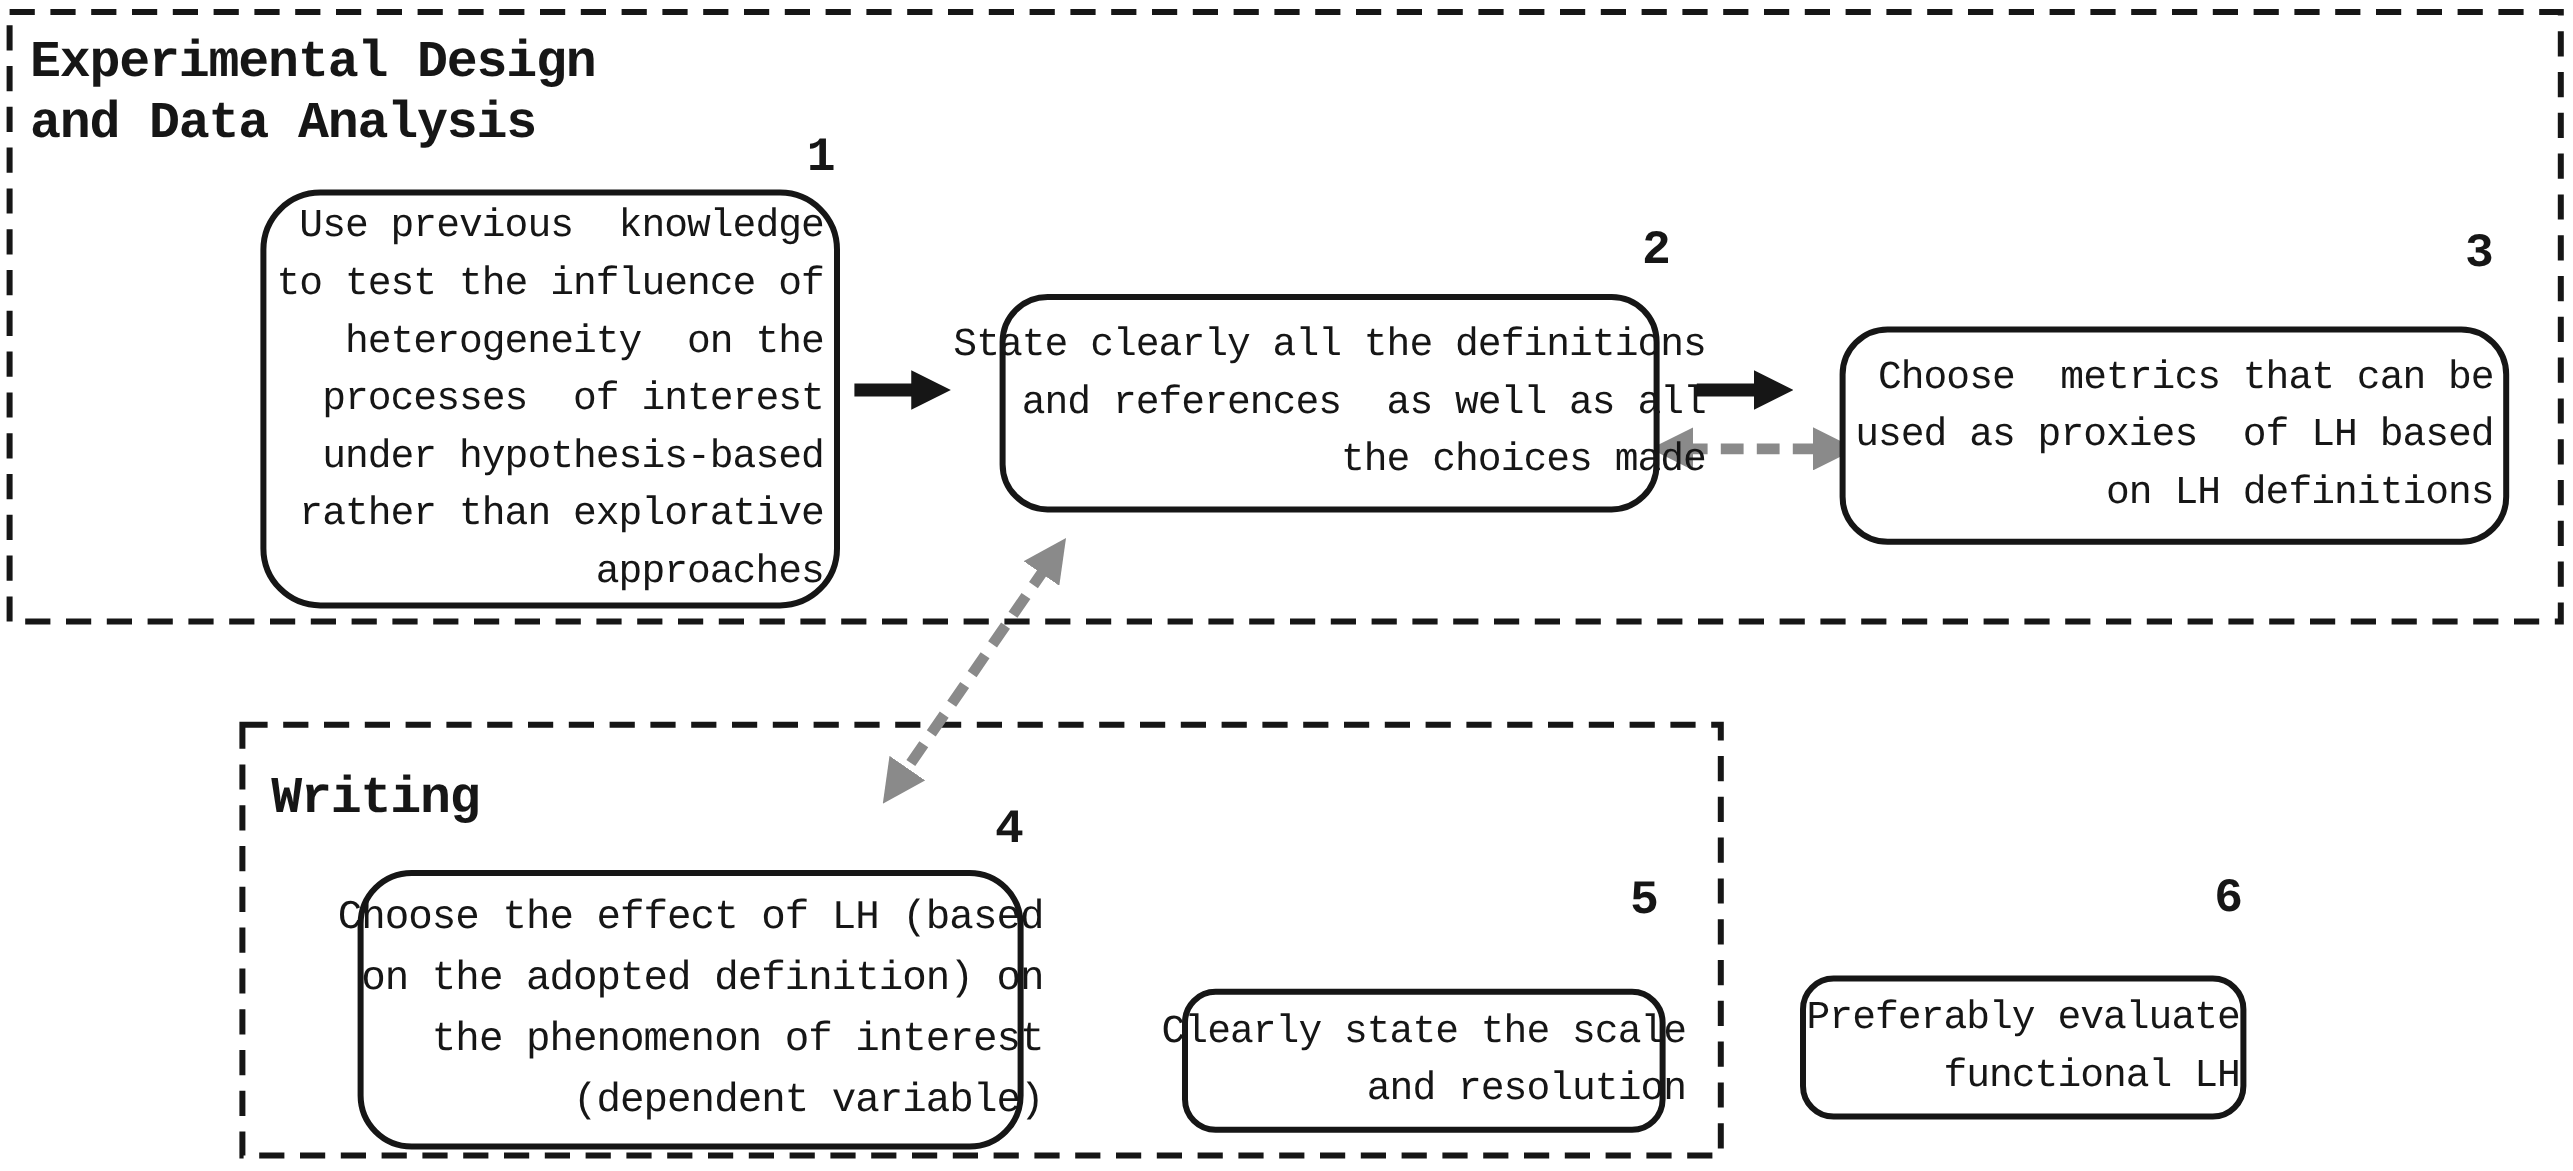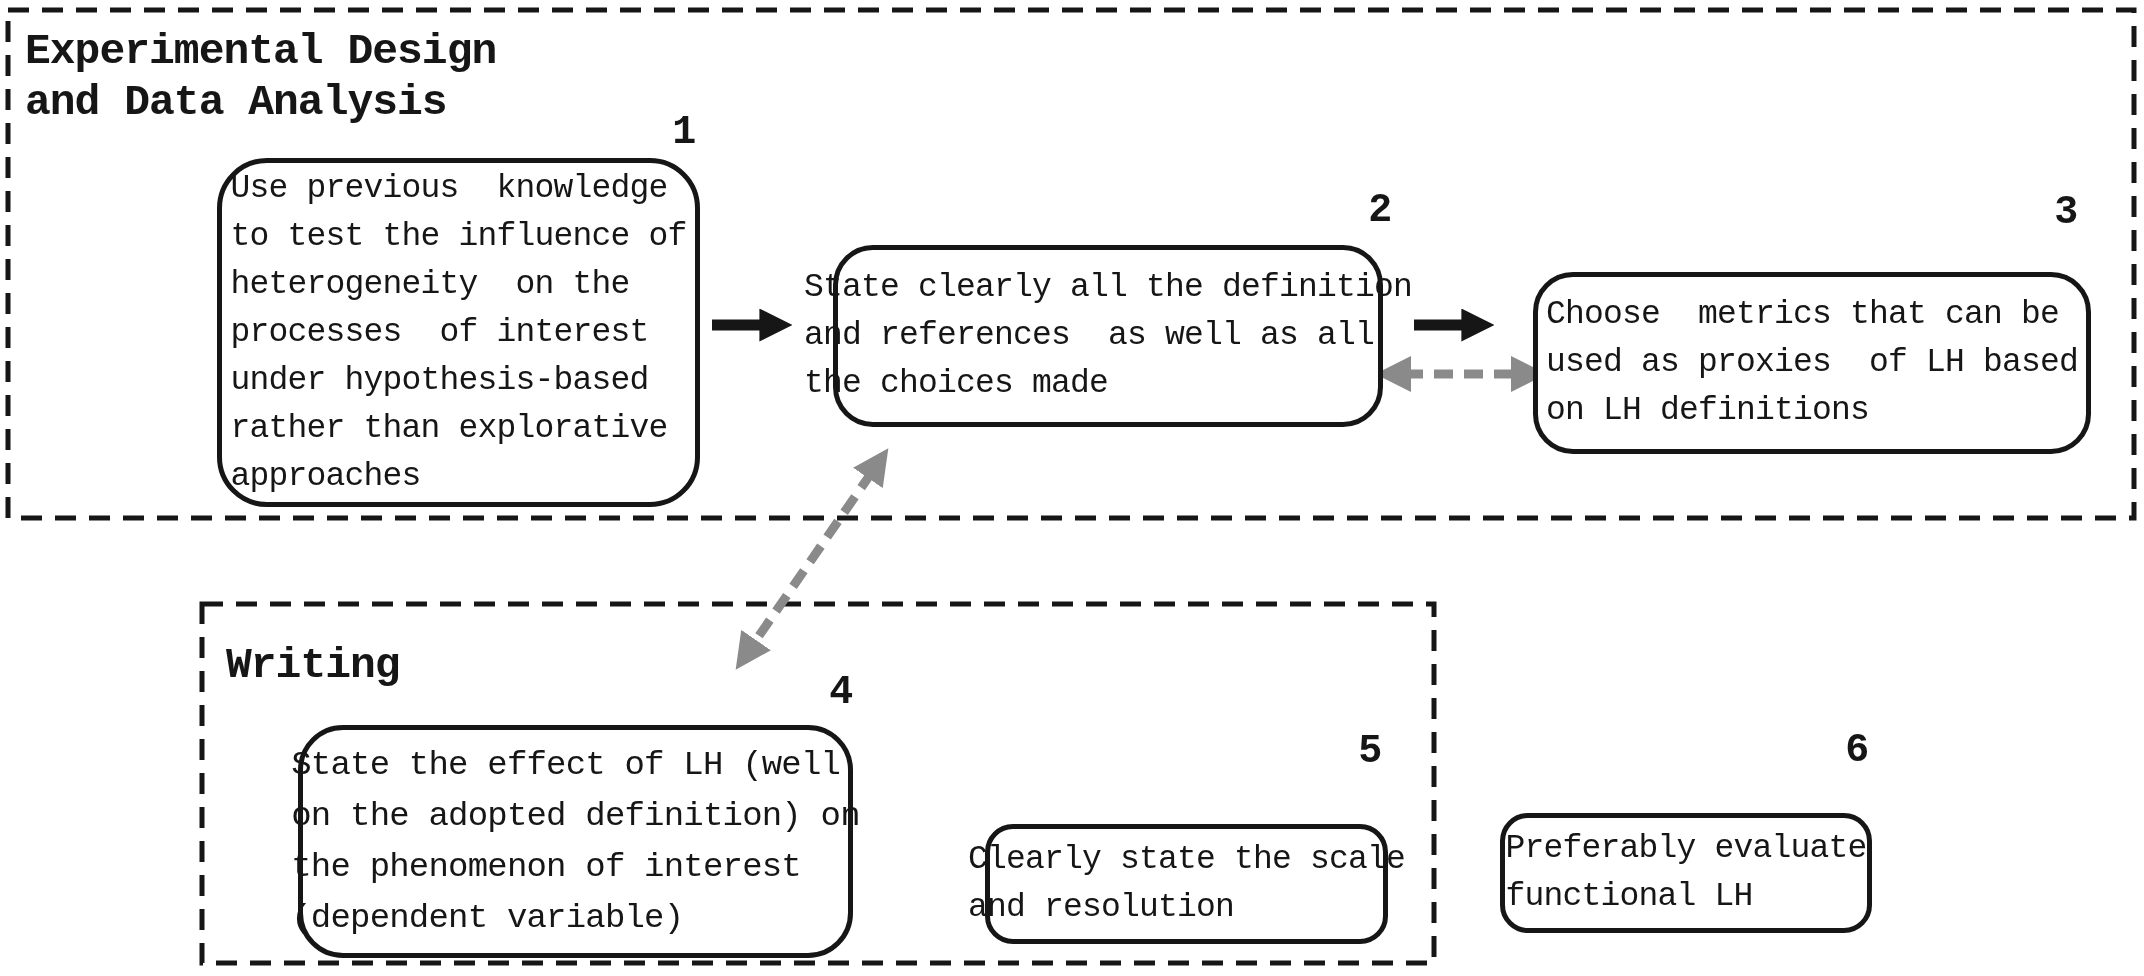--- a/index.html
+++ b/index.html
@@ -12,21 +12,21 @@
   .sec1{left:6px;top:8px;width:2130px;height:512px;}
   .sec2{left:200px;top:602px;width:1236px;height:363px;}
   .section-title{
     position:absolute;white-space:pre;text-align:center;
     font-size:43px;line-height:51px;font-weight:700;letter-spacing:-1px;color:#161616;
   }
   .t1{left:25px;top:26px;width:400px;}
   .t2{left:226px;top:640px;text-align:center;}
   .node{
     position:absolute;border:5px solid #161616;background:#ffffff;
-    display:flex;align-items:center;justify-content:center;text-align:left;
+    display:flex;align-items:center;justify-content:center;text-align:right;
     white-space:pre;font-size:33px;line-height:48px;letter-spacing:-0.8px;color:#161616;
   }
   .b1{left:217px;top:158px;width:473px;height:339px;border-radius:50px;}
   .b2{left:833px;top:245px;width:540px;height:172px;border-radius:40px;}
   .b3{left:1533px;top:248px;width:548px;height:172px;border-radius:40px;margin-top:24px;}
   .b4{left:298px;top:725px;width:545px;height:223px;border-radius:45px;font-size:34px;line-height:51px;}
   .b5{left:985px;top:824px;width:393px;height:110px;border-radius:28px;}
   .b6{left:1500px;top:783px;width:362px;height:110px;border-radius:28px;margin-top:30px;}
   .num{
     position:absolute;transform:translate(-50%,-50%);
@@ -71,27 +71,27 @@
 and Data Analysis</div>
   <div class="section-title t2">Writing</div>
 
   <div class="node b1">Use previous  knowledge
 to test the influence of
 heterogeneity  on the
 processes  of interest
 under hypothesis-based
 rather than explorative
 approaches</div>
-  <div class="node b2">State clearly all the definition
+  <div class="node b2">State clearly all the definitions
 and references  as well as all
 the choices made</div>
   <div class="node b3">Choose  metrics that can be
 used as proxies  of LH based
 on LH definitions</div>
-  <div class="node b4">State the effect of LH (well
+  <div class="node b4">Choose the effect of LH (based
 on the adopted definition) on
 the phenomenon of interest
 (dependent variable)</div>
   <div class="node b5">Clearly state the scale
 and resolution</div>
   <div class="node b6">Preferably evaluate
 functional LH</div>
 
   <div class="num n1">1</div>
   <div class="num n2">2</div>

